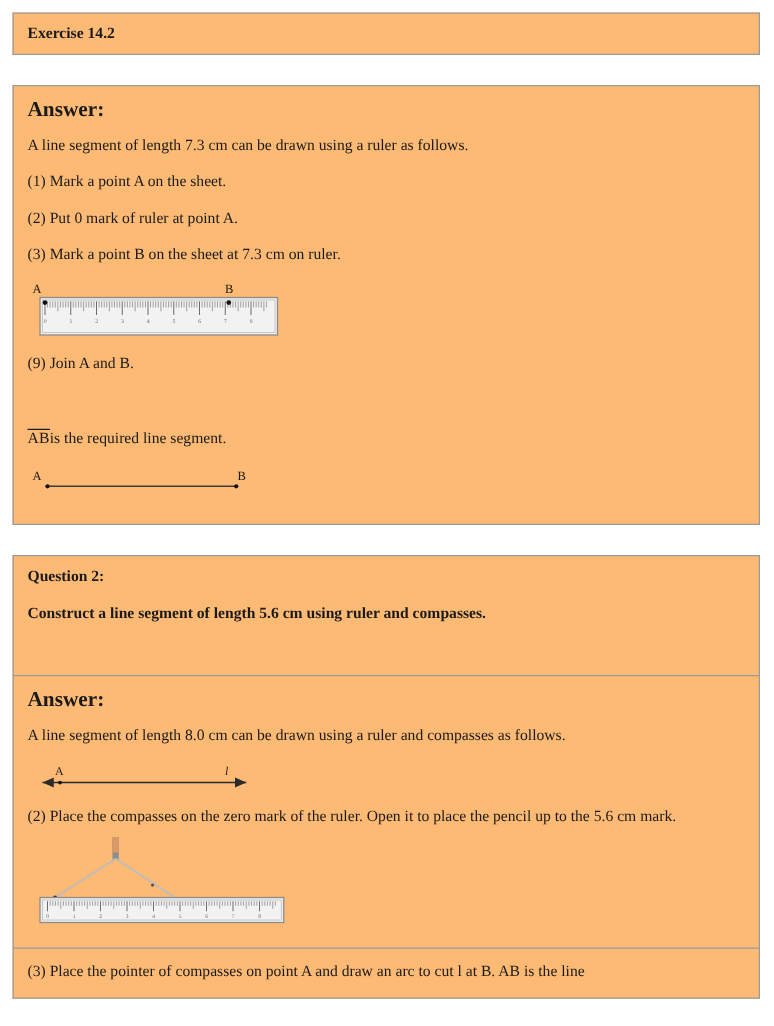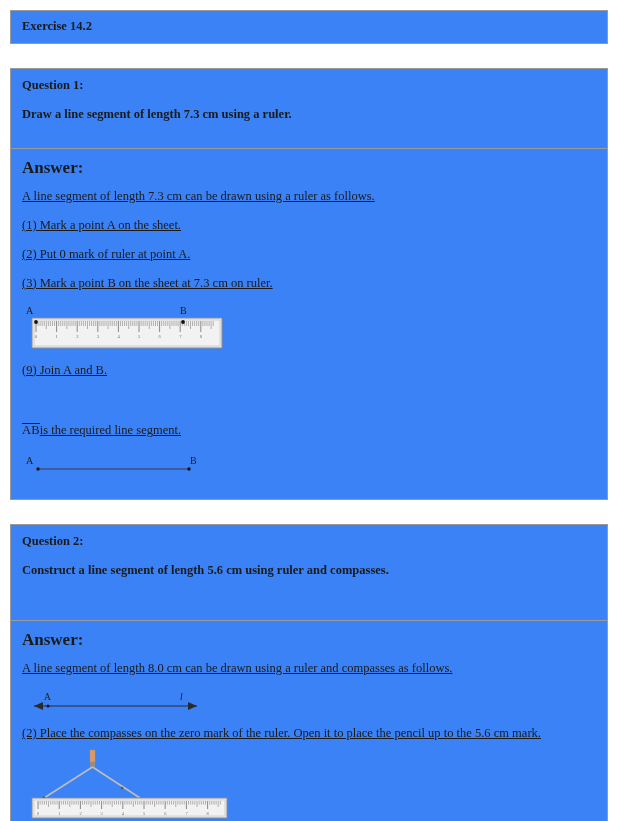--- a/index.html
+++ b/index.html
@@ -21,21 +21,21 @@
     height: 821px;
     box-sizing: border-box;
     padding: 10px;
   }
 
   
   .box {
     border: 1px solid #9a9a9a;
     box-sizing: border-box;
     width: 598px;
-    background: #3b82f6;
+    background: #fdba74;
   }
   .box-section {
     border-bottom: 1px solid #9a9a9a;
     box-sizing: border-box;
   }
   .box-section:last-child { border-bottom: none; }
 
   .pad {
     padding: 9px 11px 10px 11px;
   }
@@ -57,21 +57,20 @@
   }
   .alabel {
     font-weight: bold;
     font-size: 17px;
     margin: 0 0 10px 0;
   }
   .line {
     font-size: 12.5px;
     margin: 0 0 12px 0;
     line-height: 1.35;
-    text-decoration: underline;
   }
   .line.just { text-align: justify; }
 
   .gap { height: 24px; }
 
   
   .overline {
     display: inline-block;
     border-top: 1.4px solid #1a1a1a;
     padding-top: 0px;
@@ -102,24 +101,20 @@
   <div class="box" style="height:34px;">
     <div class="pad" style="padding-top:8px;">
       <div class="hdr">Exercise 14.2</div>
     </div>
   </div>
 
   <div class="gap"></div>
 
   <div class="box">
 
-    <div class="box-section pad" style="padding-bottom:26px;">
-      <div class="qlabel">Question 1:</div>
-      <div class="qtext">Draw a line segment of length 7.3 cm using a ruler.</div>
-    </div>
 
     <div class="box-section pad" style="padding-bottom:16px;">
       <div class="alabel">Answer:</div>
       <div class="line">A line segment of length 7.3 cm can be drawn using a ruler as follows.</div>
       <div class="line">(1) Mark a point A on the sheet.</div>
       <div class="line">(2) Put 0 mark of ruler at point A.</div>
       <div class="line">(3) Mark a point B on the sheet at 7.3 cm on ruler.</div>
 
       <div class="figure">
         <svg width="210" height="46" viewBox="0 0 210 46">

